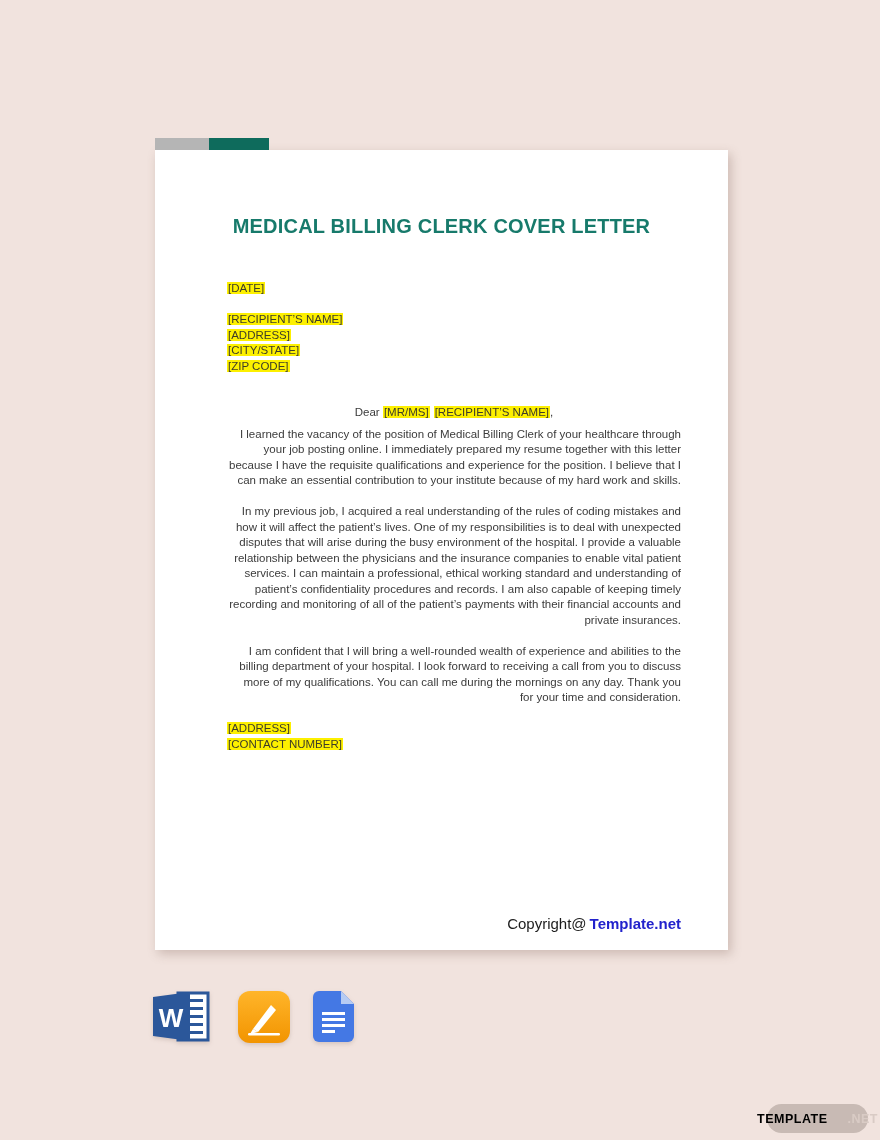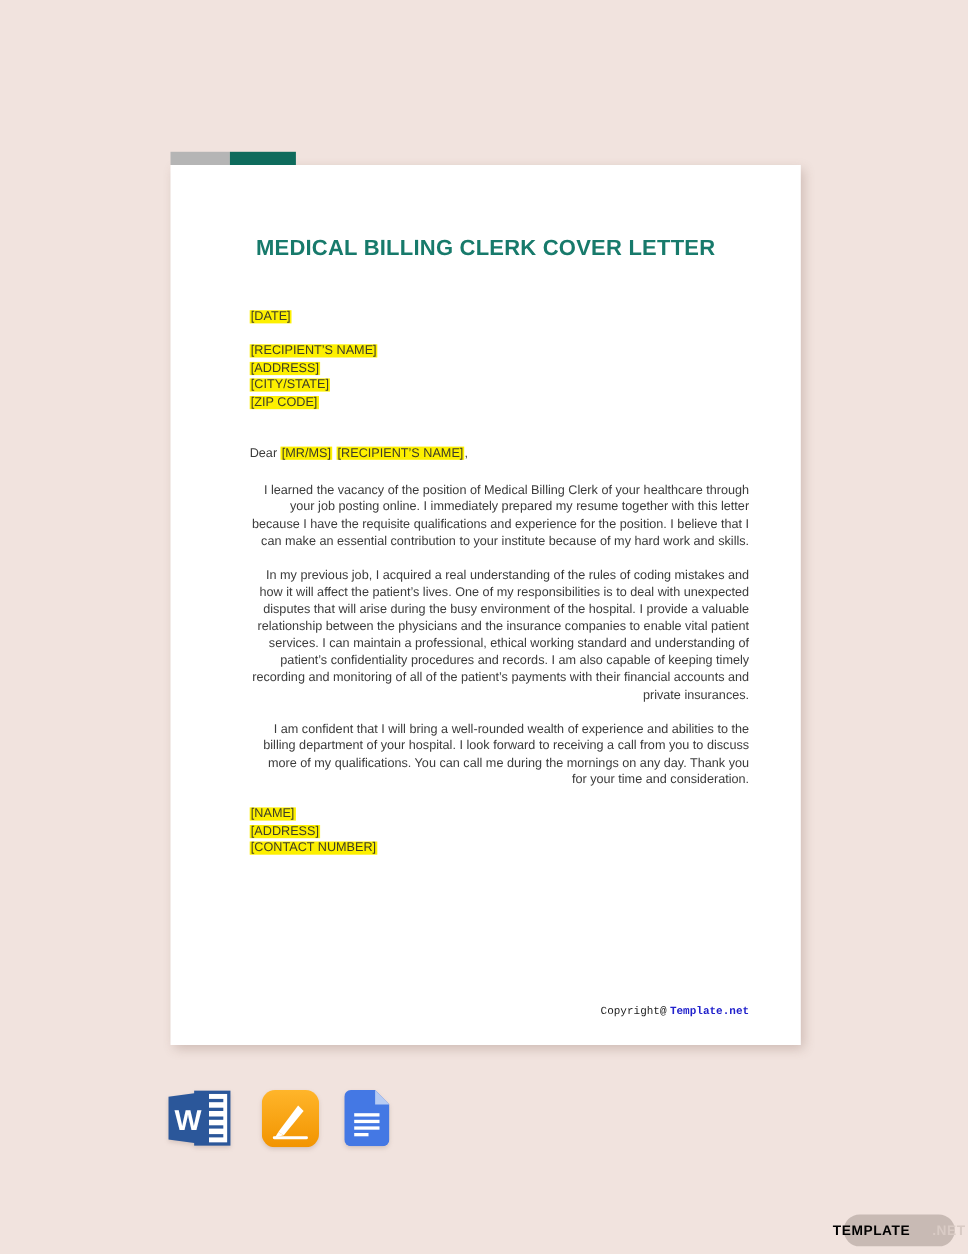--- a/index.html
+++ b/index.html
@@ -32,28 +32,28 @@
   .letter {
     position:absolute; left:72px; top:131px; width:454px;
     font-size:11.5px; line-height:15.5px; color:#3b3b3b;
   }
   .hl {
     background:#fdf000; color:#3e3c28;
     padding:0 1px;
   }
   .date-line { margin-bottom:15.5px; }
   .recipient-block { margin-bottom:31px; }
-  .salutation { margin-bottom:18px; }
+  .salutation { margin-bottom:6px;text-align:center; }
   .salutation .hl + .hl { margin-left:4px; }
   .para { margin-bottom:15.5px; text-align:right; }
   .closing { margin-top:15.5px; margin-bottom:31px; }
 
   .copyright {
     position:absolute; right:47px; top:765px;
-    font-size:10px; color:#1c1c1c;font-family:Liberation Mono, monospace;
+    font-size:15px; color:#1c1c1c;
   }
   .copyright .link { color:#2222cc; font-weight:bold; text-decoration:none; margin-left:3px; }
 
   
   .app-icon { position:absolute; }
   .app-icon svg { display:block; filter:drop-shadow(0 2px 2px rgba(90,60,50,0.18)); }
   .icon-word  { left:153px; top:991px; }
   .icon-pages { left:238px; top:991px; }
   .icon-docs  { left:313px; top:991px; }
 
@@ -92,21 +92,20 @@
     </div>
 
     <div class="salutation"><span>Dear </span><span class="hl">[MR/MS]</span><span class="hl">[RECIPIENT’S NAME]</span><span>,</span></div>
 
     <p class="para">I learned the vacancy of the position of Medical Billing Clerk of your healthcare through your job posting online. I immediately prepared my resume together with this letter because I have the requisite qualifications and experience for the position. I believe that I can make an essential contribution to your institute because of my hard work and skills.</p>
     <p class="para">In my previous job, I acquired a real understanding of the rules of coding mistakes and how it will affect the patient’s lives. One of my responsibilities is to deal with unexpected disputes that will arise during the busy environment of the hospital. I provide a valuable relationship between the physicians and the insurance companies to enable vital patient services. I can maintain a professional, ethical working standard and understanding of patient’s confidentiality procedures and records. I am also capable of keeping timely recording and monitoring of all of the patient’s payments with their financial accounts and private insurances.</p>
     <p class="para">I am confident that I will bring a well-rounded wealth of experience and abilities to the billing department of your hospital. I look forward to receiving a call from you to discuss more of my qualifications. You can call me during the mornings on any day. Thank you for your time and consideration.</p>
 
 
     <div class="signature-block">
-      <div><span class="hl">[NAME]</span></div>
       <div><span class="hl">[ADDRESS]</span></div>
       <div><span class="hl">[CONTACT NUMBER]</span></div>
     </div>
 
   </div>
 
   <div class="copyright"><span>Copyright@</span><a class="link" href="#">Template.net</a></div>
 
 </div>
 

